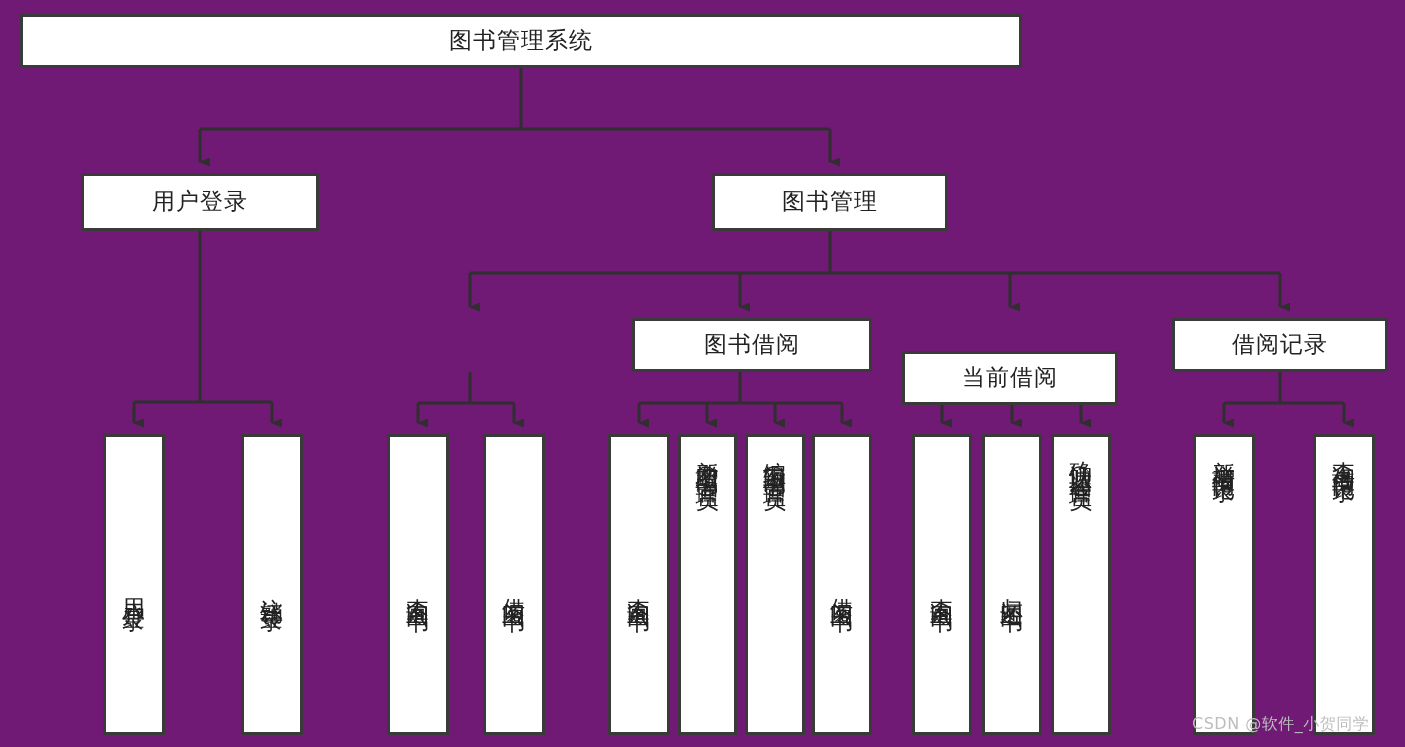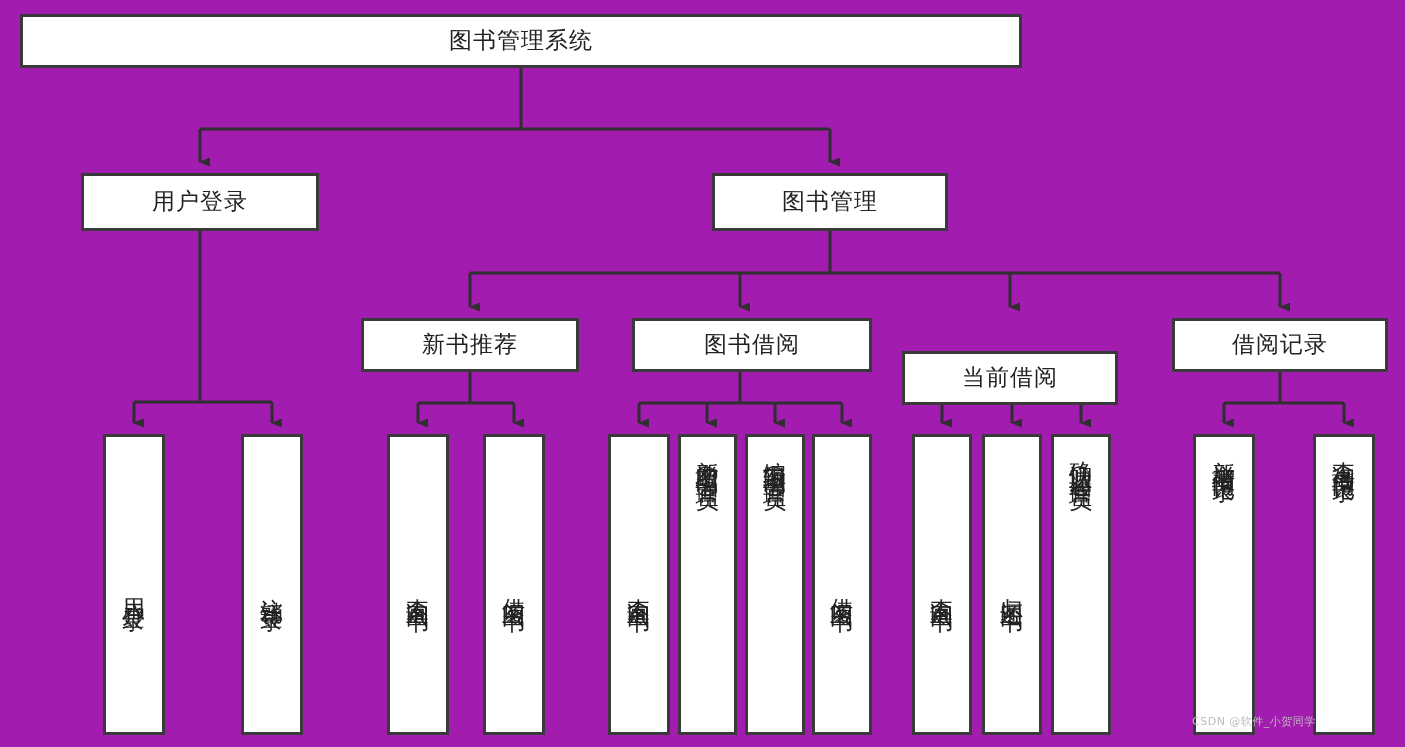--- a/index.html
+++ b/index.html
@@ -7,21 +7,21 @@
     padding: 0;
     background: #ffffff;
   }
   body {
     font-family: "DejaVu Sans", "Liberation Sans", sans-serif;
   }
   #canvas {
     position: relative;
     width: 1405px;
     height: 747px;
-    background: #a21caf;
+    background: #701a75;
     overflow: hidden;
   }
   svg#wires {
     position: absolute;
     left: 0;
     top: 0;
     width: 1405px;
     height: 747px;
     pointer-events: none;
   }
@@ -53,21 +53,21 @@
     line-height: 1.05;
     white-space: nowrap;
     color: #222222;
   }
   .vlabel.centered {
     margin-top: auto;
     margin-bottom: auto;
   }
   .watermark {
     position: absolute;
-    font-size: 11px;
+    font-size: 16px;
     color: #bdbdbd;
     white-space: nowrap;
     letter-spacing: 0.5px;
   }
 </style>
 </head>
 <body>
 
 <div id="canvas">
 
@@ -125,23 +125,20 @@
     <span>图书管理系统</span>
   </div>
 
   <div class="node h" id="n-l2-0" style="left: 81px; top: 173px; width: 238px; height: 58px;">
     <span>用户登录</span>
   </div>
   <div class="node h" id="n-l2-1" style="left: 712px; top: 173px; width: 236px; height: 58px;">
     <span>图书管理</span>
   </div>
 
-  <div class="node h" id="n-l3-0" style="left: 361px; top: 318px; width: 218px; height: 54px;">
-    <span>新书推荐</span>
-  </div>
   <div class="node h" id="n-l3-1" style="left: 632px; top: 318px; width: 240px; height: 54px;">
     <span>图书借阅</span>
   </div>
   <div class="node h" id="n-l3-2" style="left: 902px; top: 318px; width: 216px; height: 54px; margin-top: 33px;">
     <span>当前借阅</span>
   </div>
   <div class="node h" id="n-l3-3" style="left: 1172px; top: 318px; width: 216px; height: 54px;">
     <span>借阅记录</span>
   </div>
 

